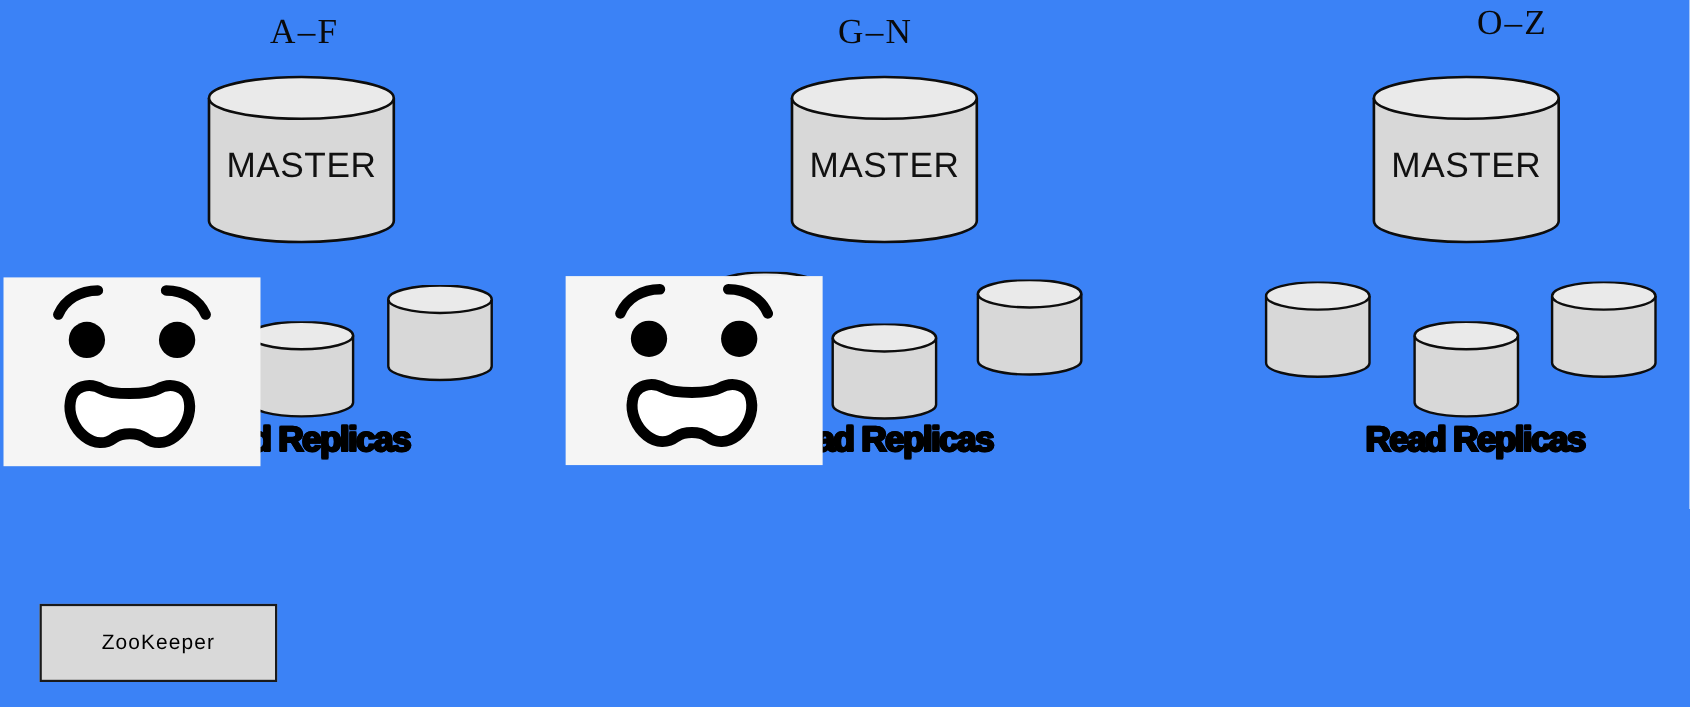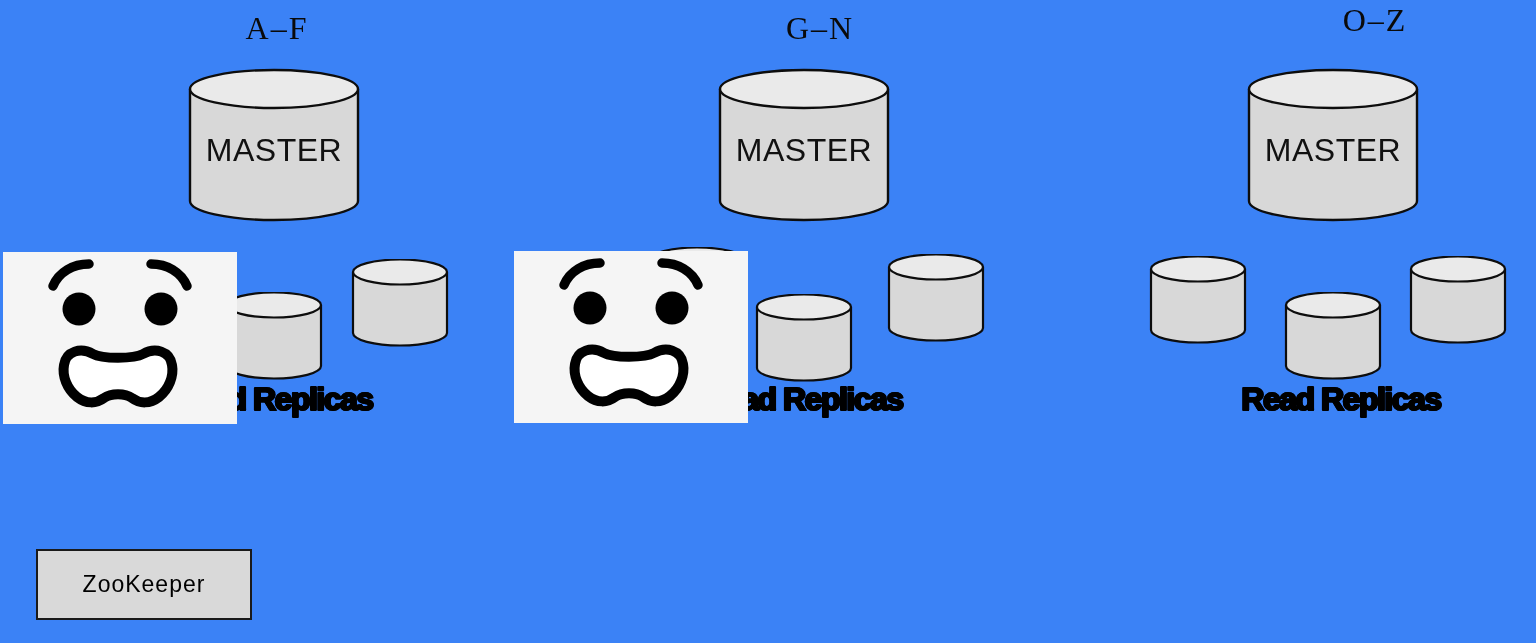--- a/index.html
+++ b/index.html
@@ -23,21 +23,21 @@
     font-size:32px;font-weight:700;letter-spacing:-1.5px;
     -webkit-text-stroke:2px #000;
     text-shadow:1.2px 0 #000,-1.2px 0 #000,0 1.2px #000,0 -1.2px #000;
     z-index:2;
   }
   .face{position:absolute;z-index:5;}
   .zk{
     position:absolute;left:36px;top:549px;width:216px;height:71px;
     background:#d9d9d9;border:2.5px solid #1a1a1a;box-sizing:border-box;
     display:flex;align-items:center;justify-content:center;
-    font-size:23px;letter-spacing:1px;z-index:1;
+    font-size:19px;letter-spacing:1px;z-index:1;
   }
   .z1{z-index:1;}
 </style>
 </head>
 <body>
 
 <svg width="0" height="0" style="position:absolute" aria-hidden="true">
   <defs>
     <symbol id="cyl-master" viewBox="0 0 172 154">
       <path d="M2 21 L2 133 A84 19 0 0 0 170 133 L170 21" fill="#d8d8d8" stroke="#0d0d0d" stroke-width="2.4"></path>
@@ -95,21 +95,21 @@
     </div>
 
     <div class="caption" style="left:273px;top:381px">Read Replicas</div>
 
     <svg class="face" style="left:3px;top:252px" width="234" height="172">
         <use href="#scared-face"></use>
       </svg>
   </section>
 
   <section>
-    <div class="shard-label" style="left:820px;top:10px">G–N</div>
+    <div class="shard-label" style="left:796px;top:10px">G–N</div>
 
     <div class="cyl z1" style="left:718px;top:68px;width:172px;height:154px">
       <svg width="172" height="154">
           <use href="#cyl-master"></use>
         </svg>
       <div class="master-text">MASTER</div>
     </div>
 
     <div class="cyl z1" style="left:648px;top:247px">
       <svg width="98" height="88">

